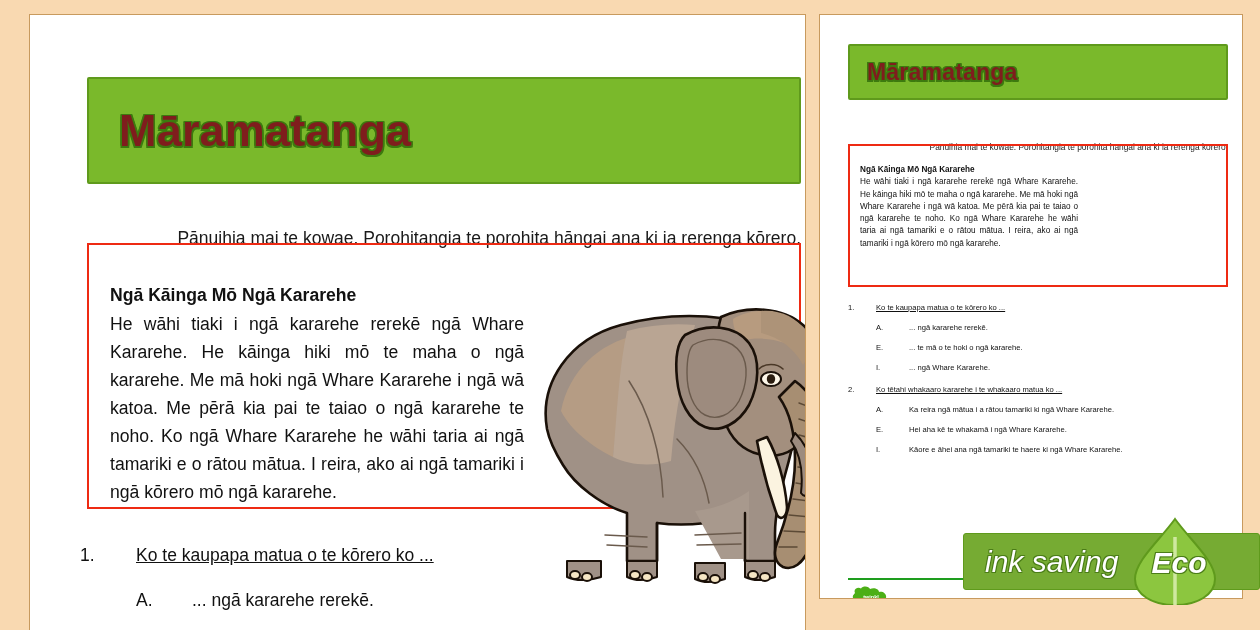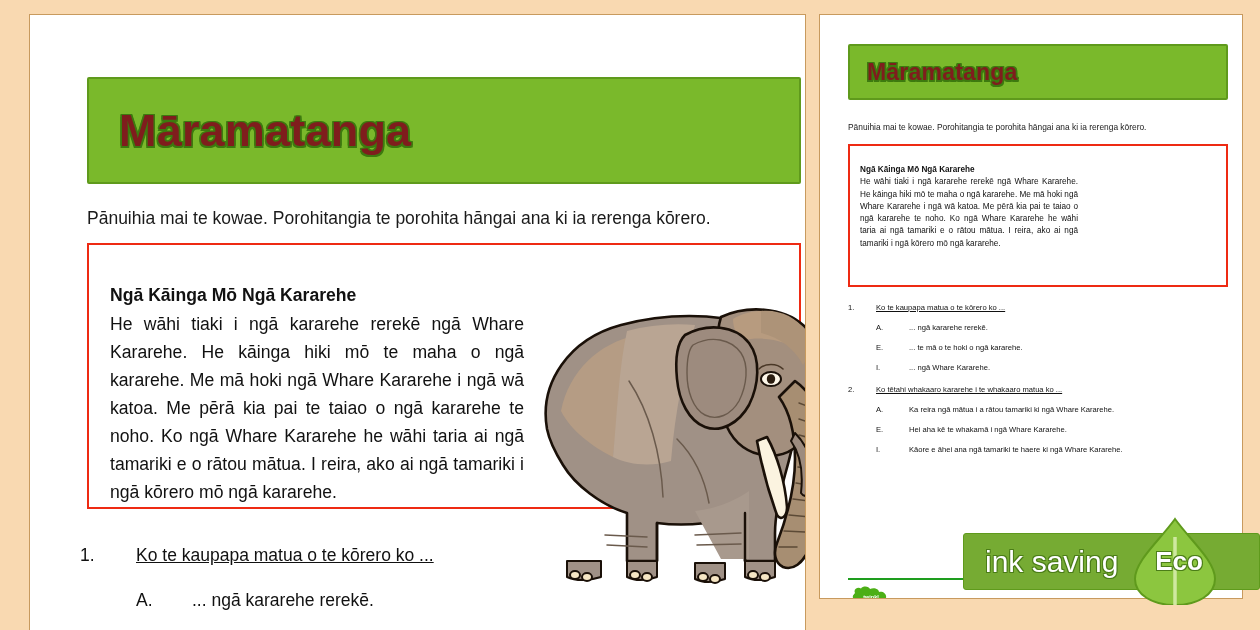--- a/index.html
+++ b/index.html
@@ -65,21 +65,22 @@
     left: 28px; top: 29px;
     width: 380px; height: 56px;
     padding-left: 17px;
   }
   #banner-thumb .banner-title { font-size: 23px; }
 
   
   .instruction {
     position: absolute;
     color: #1a1a1a;
-    text-align: left;
+    text-align: right;
+    margin-top: 20px;
   }
   #instruction-main {
     left: 57px; top: 193px; width: 714px;
     font-size: 17.5px;
   }
   #instruction-thumb {
     left: 28px; top: 107px; width: 380px;
     font-size: 8.4px;
   }
 
@@ -146,21 +147,21 @@
   #twinkl-logo {
     position: absolute;
     left: 30px; top: 571px;
     width: 42px; height: 19px;
   }
 
   
   #eco-badge {
     position: absolute;
     left: 963px; top: 533px;
-    width: 297px; height: 57px;
+    width: 297px; height: 57px; font-style: italic;
   }
   #eco-bar {
     position: absolute;
     left: 0; top: 0; width: 297px; height: 57px;
     background: #76ab33;
     border: 1px solid #5f9a1c;
     border-radius: 3px;
     display: flex; align-items: center;
   }
   #eco-ink-label {
@@ -172,21 +173,21 @@
   #eco-leaf {
     position: absolute;
     left: 170px; top: -16px;
     width: 84px; height: 88px;
   }
   #eco-leaf-label {
     position: absolute;
     left: 186px; top: 13px;
     width: 60px;
     text-align: center;
-    color: #ffffff; font-size: 26px; font-weight: bold;
+    color: #ffffff; font-size: 30px; font-weight: bold;
     text-shadow:
       -1px -1px 0 #4b7d18, 1px -1px 0 #4b7d18,
       -1px  1px 0 #4b7d18, 1px  1px 0 #4b7d18;
   }
 </style>
 </head>
 <body>
 
 <div id="stage">
 

